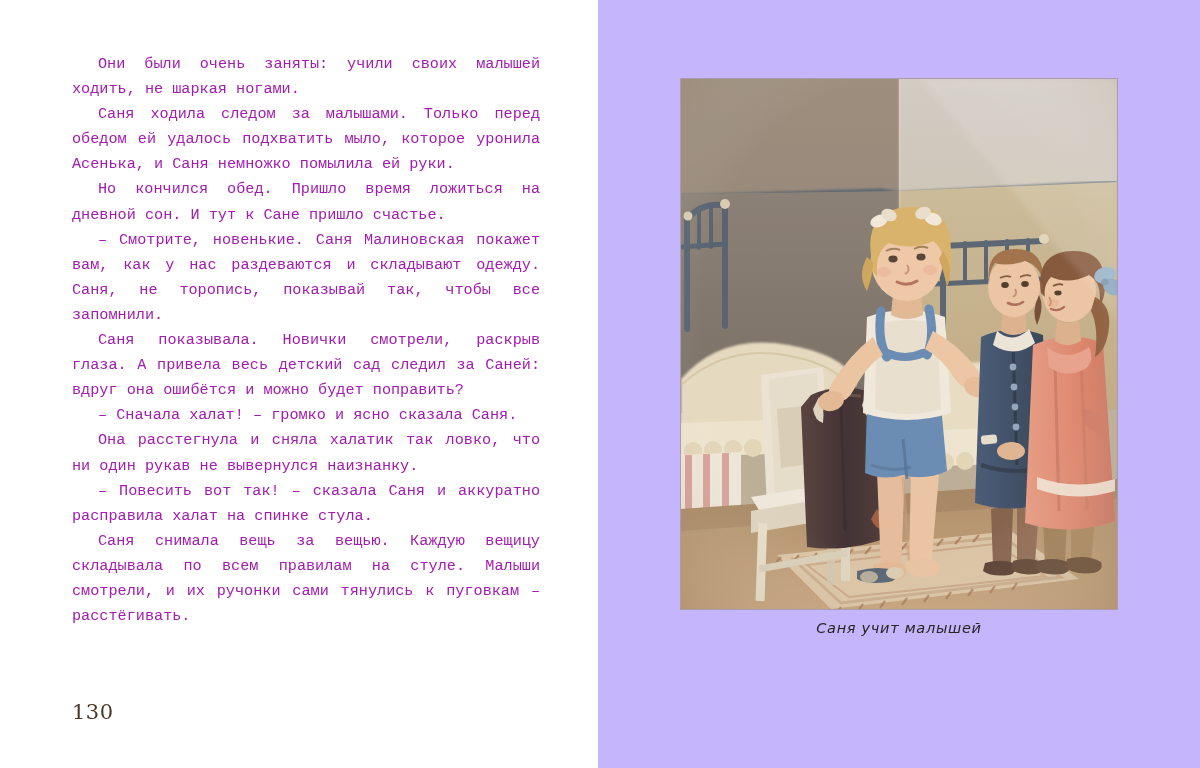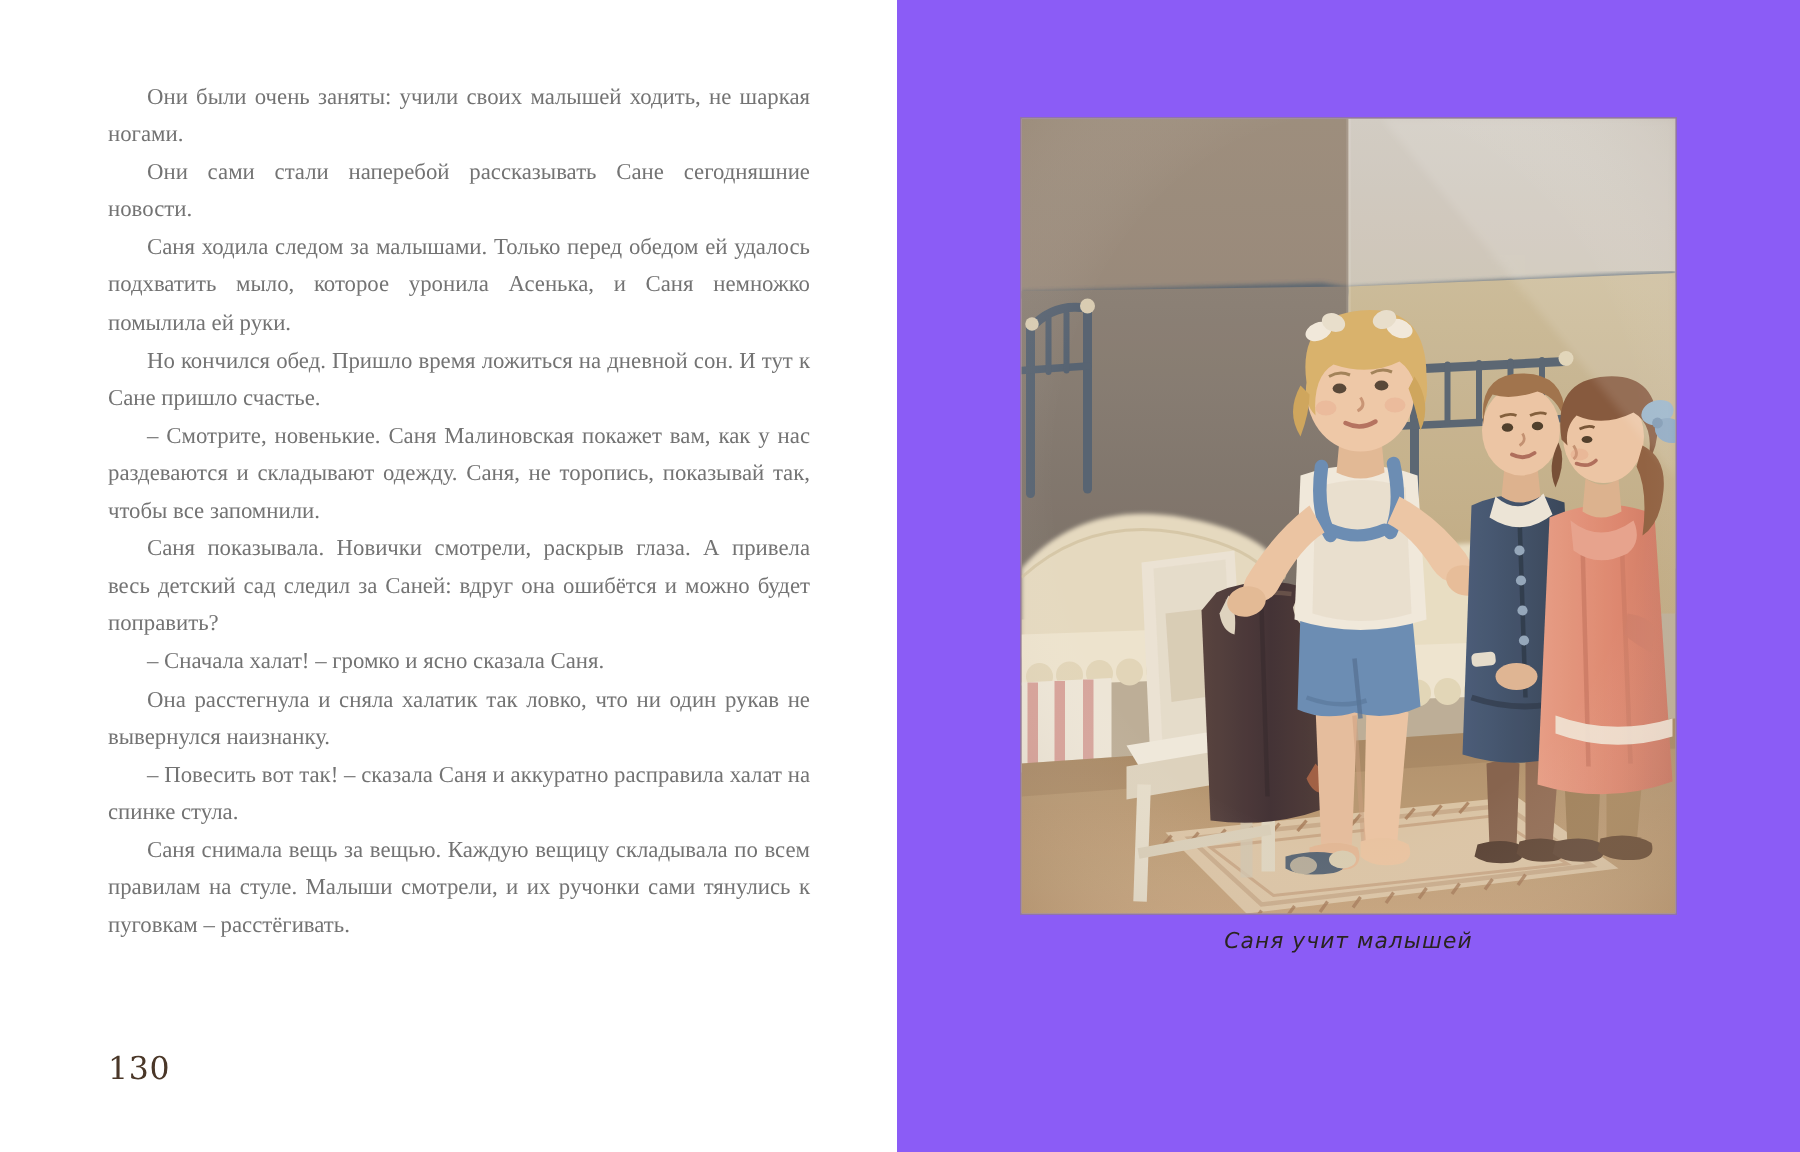--- a/index.html
+++ b/index.html
@@ -29,45 +29,45 @@
     flex: 0 0 598px;
   }
   .text-column {
     position: absolute;
     left: 72px;
     top: 52px;
     width: 468px;
   }
   .para {
     margin: 0;
-    font-family: Liberation Serif, serif;
+    font-family: Liberation Mono, monospace;
     font-size: 15.2px;
     line-height: 25.1px;
-    color: #737373;
+    color: #a21caf;
     text-align: justify;
     text-indent: 26px;
     hyphens: manual;
     -webkit-hyphens: manual;
   }
   .folio {
     position: absolute;
     left: 72px;
     top: 700px;
     font-family: "DejaVu Serif", serif;
     font-size: 21px;
     letter-spacing: 0.5px;
     color: #4a3728;
     text-align: right;
   }
   
   .page-right {
     position: relative;
     width: 602px;
     height: 768px;
-    background: #8b5cf6;
+    background: #c4b5fd;
     flex: 0 0 602px;
   }
   .plate-frame {
     position: absolute;
     left: 83px;
     top: 79px;
     width: 436px;
     height: 530px;
     background: #b9ac96;
     box-shadow: 0 0 0 1px rgba(150,135,110,0.55);
@@ -92,21 +92,20 @@
   }
 </style>
 </head>
 <body>
 
 <div class="spread">
 
   <div class="page-left">
     <div class="text-column">
       <p class="para">Они были очень заняты: учили своих малышей ходить, не шаркая ногами.</p>
-      <p class="para">Они сами стали наперебой рассказывать Сане сегодняшние новости.</p>
       <p class="para">Саня ходила следом за малышами. Только перед обедом ей удалось подхватить мыло, которое уронила Асенька, и Саня немножко помылила ей руки.</p>
       <p class="para">Но кончился обед. Пришло время ложиться на дневной сон. И тут к Сане пришло счастье.</p>
       <p class="para">– Смотрите, новенькие. Саня Малиновская покажет вам, как у нас раздеваются и складывают одежду. Саня, не торопись, показывай так, чтобы все запомнили.</p>
       <p class="para">Саня показывала. Новички смотрели, раскрыв глаза. А привела весь детский сад следил за Саней: вдруг она ошибётся и можно будет поправить?</p>
       <p class="para">– Сначала халат! – громко и ясно сказала Саня.</p>
       <p class="para">Она расстегнула и сняла халатик так ловко, что ни один рукав не вывернулся наизнанку.</p>
       <p class="para">– Повесить вот так! – сказала Саня и аккуратно расправила халат на спинке стула.</p>
       <p class="para">Саня снимала вещь за вещью. Каждую вещицу складывала по всем правилам на стуле. Малыши смотрели, и их ручонки сами тянулись к пуговкам – расстёгивать.</p>
 
     </div>

